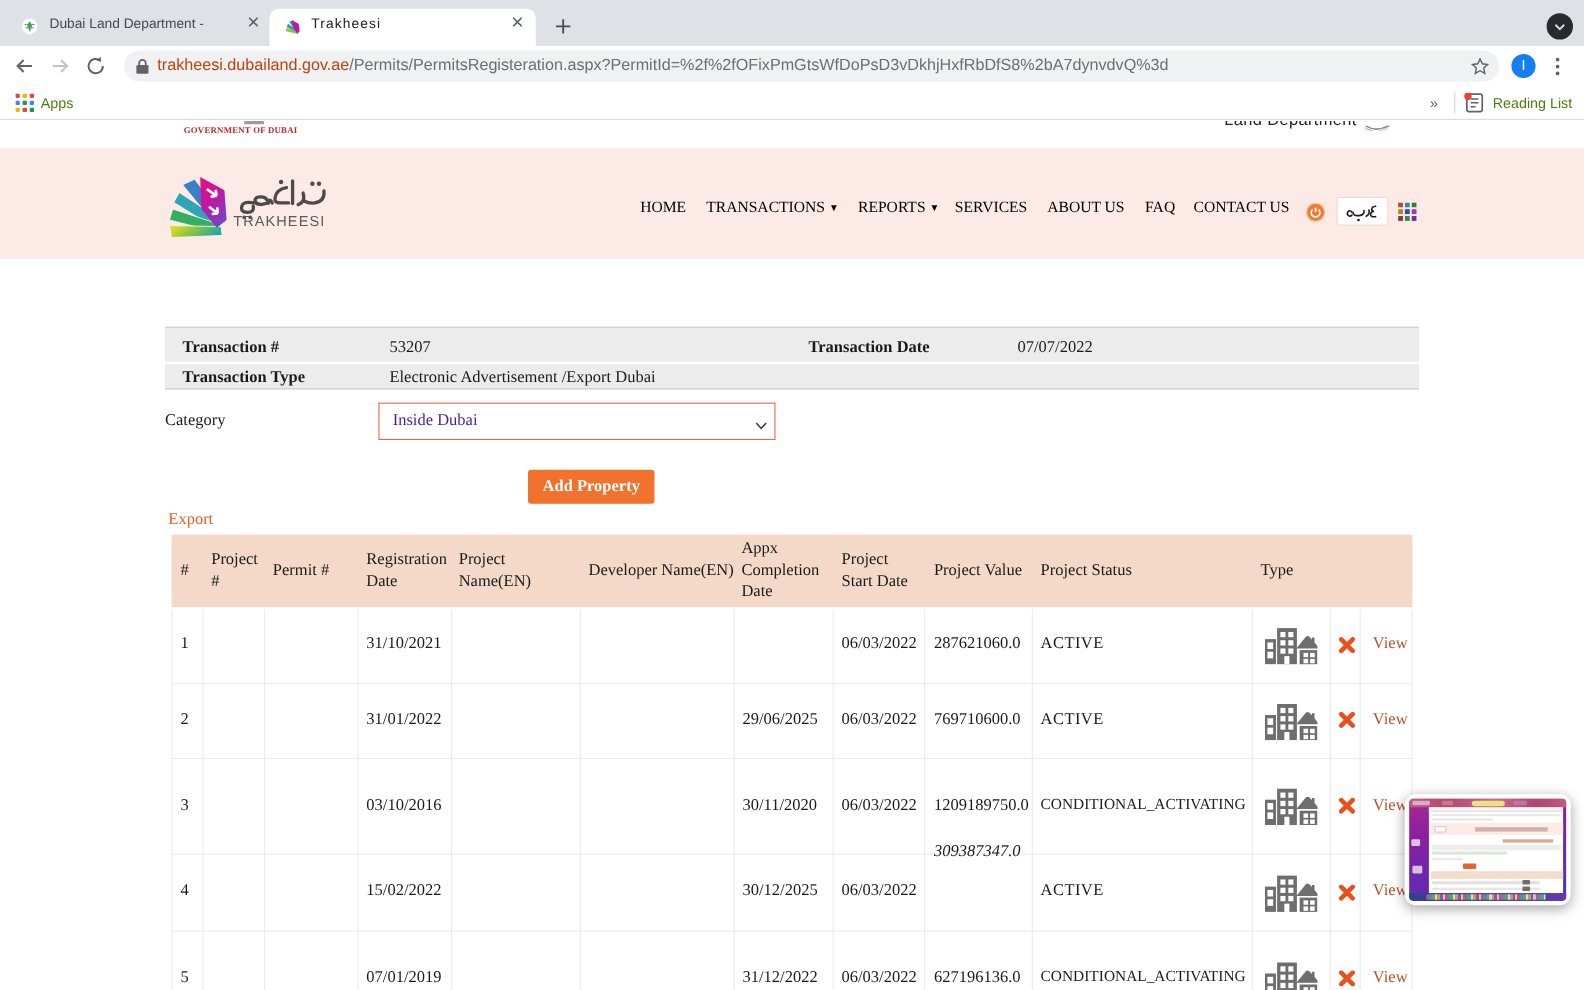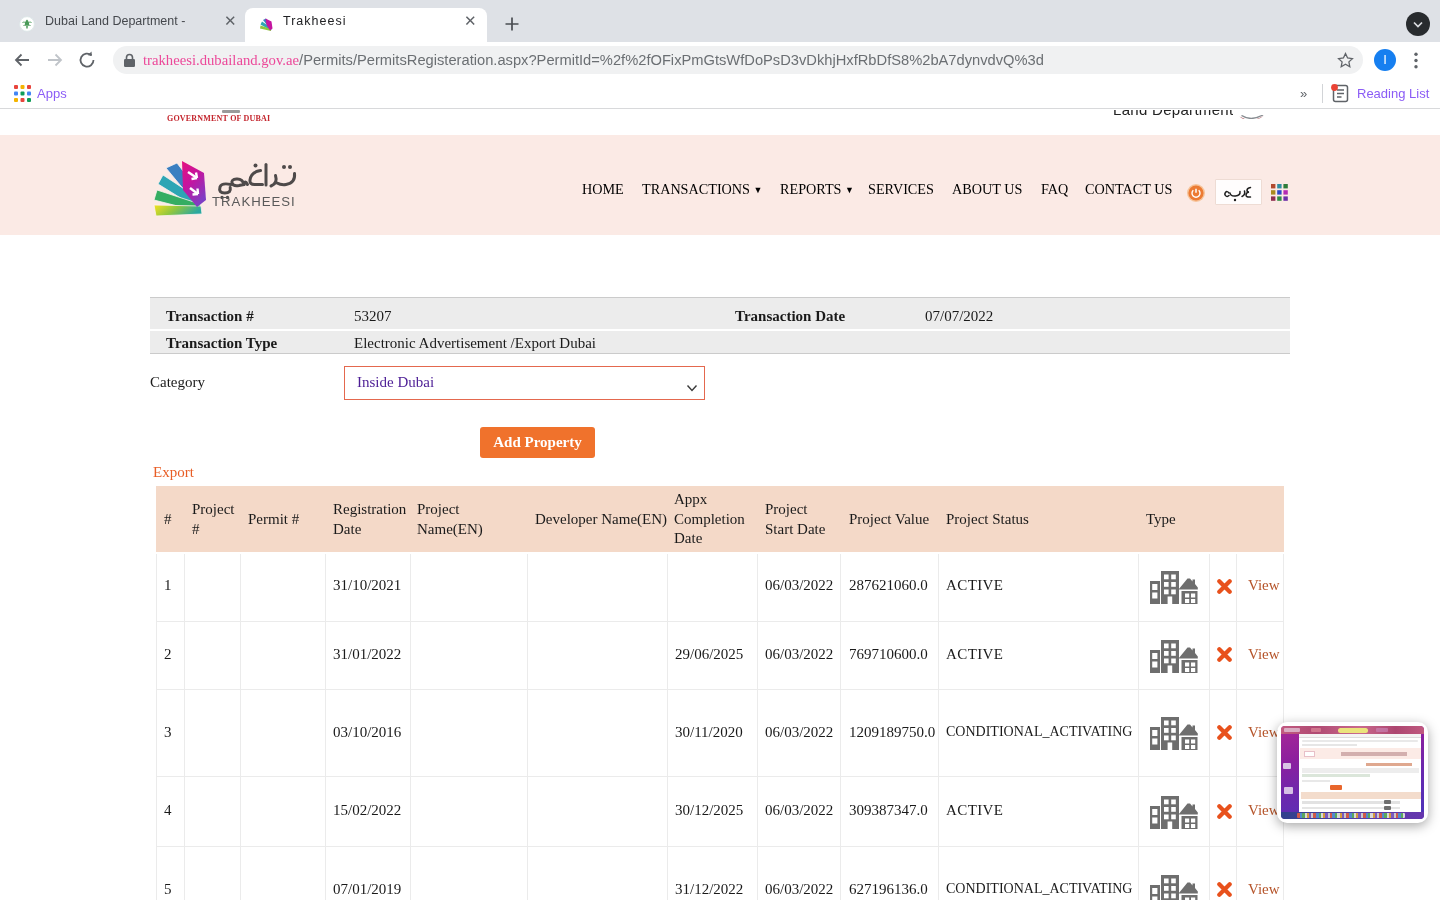--- a/index.html
+++ b/index.html
@@ -13,21 +13,21 @@
   #activetab { left:245px; top:8px; width:242px; height:34px; background:#fff;
     border-radius:8px 8px 0 0; }
   .tabx { color:#5f6368; font-size:15px; }
   #toolbar { left:0; top:42px; width:1440px; height:36px; background:#fff; }
   #omnibox { left:113px; top:46px; width:1250px; height:28px; border-radius:14px;
     background:#f0f1f2; }
   #urltext { left:143px; top:46px; height:28px; line-height:28px; font-size:14.7px;
     color:#202124; white-space:nowrap; }
   #bookbar { left:0; top:78px; width:1440px; height:31px; background:#fff;
     border-bottom:1px solid #d8d9db; }
-  .bktext { font-size:13px; color:#8b5cf6; line-height:31px; }
+  .bktext { font-size:13px; color:#4d7c0f; line-height:31px; }
   
   #pinkband { left:0; top:135px; width:1440px; height:100px; background:#fbeae5; }
   .nav { font-family:"Liberation Serif", serif; font-size:14.2px; color:#000;
     top:181px; height:17px; line-height:17px; white-space:nowrap; }
   
   #transbox { left:150px; top:297px; width:1140px; height:57px; background:#ececec;
     border-top:1px solid #cbcbcb; border-bottom:1px solid #cbcbcb; }
   #transmid { left:150px; top:329px; width:1140px; height:2px; background:#fff; }
   .tlabel { font-family:"Liberation Serif", serif; font-weight:bold; font-size:15px; color:#1a1a1a; }
   .tval  { font-family:"Liberation Serif", serif; font-size:15px; color:#1a1a1a; }
@@ -100,21 +100,21 @@
         <path d="M14.5 1.5 L14.9 5.8 L10.8 5.2 Z" fill="#5f6368"></path>
       </svg>
   </div>
   <div class="abs" id="omnibox"></div>
   <div class="abs" style="left:123px;top:53px;">
     <svg width="13" height="15" viewBox="0 0 13 15">
         <rect x="1" y="6" width="11" height="8" rx="1.2" fill="#5f6368"></rect>
         <path d="M3.5 6 V4.5 A3 3 0 0 1 9.5 4.5 V6" stroke="#5f6368" stroke-width="1.6" fill="none"></path>
       </svg>
   </div>
-  <div class="abs" id="urltext"><span style="color:#ec4899;font-family:Liberation Serif, serif;">trakheesi.dubailand.gov.ae</span><span style="color:#6b6f73;">/Permits/PermitsRegisteration.aspx?PermitId=%2f%2fOFixPmGtsWfDoPsD3vDkhjHxfRbDfS8%2bA7dynvdvQ%3d</span></div>
+  <div class="abs" id="urltext"><span style="color:#c2410c;">trakheesi.dubailand.gov.ae</span><span style="color:#6b6f73;">/Permits/PermitsRegisteration.aspx?PermitId=%2f%2fOFixPmGtsWfDoPsD3vDkhjHxfRbDfS8%2bA7dynvdvQ%3d</span></div>
   <div class="abs" style="left:1337px;top:52px;">
     <svg width="17" height="17" viewBox="0 0 17 17">
         <path d="M8.5 1.6 L10.6 6 L15.4 6.6 L11.9 9.9 L12.8 14.7 L8.5 12.3 L4.2 14.7 L5.1 9.9 L1.6 6.6 L6.4 6 Z" stroke="#5f6368" stroke-width="1.3" fill="none"></path>
       </svg>
   </div>
   <div class="abs" style="left:1374px;top:49px;width:22px;height:22px;border-radius:50%;background:#167ff0;color:#fff;font-size:13px;text-align:center;line-height:22px;">I</div>
   <div class="abs" style="left:1414px;top:52px;">
     <svg width="4" height="17" viewBox="0 0 4 17">
         <circle cx="2" cy="2.2" r="1.7" fill="#5f6368"></circle>
         <circle cx="2" cy="8.5" r="1.7" fill="#5f6368"></circle>
@@ -382,21 +382,21 @@
         <rect x="42" y="31" width="4.2" height="4" fill="#fff"></rect>
       </svg></div>
   <div class="abs" style="left:1217px;top:725px;width:15px;height:15px;"><svg width="15" height="15" viewBox="0 0 15 15">
         <path d="M2.3 2.3 L12.7 12.7 M12.7 2.3 L2.3 12.7" stroke="#e8511c" stroke-width="4.2" stroke-linecap="round"></path>
       </svg></div>
   <div class="abs view" style="left:1248px;top:723.5px;">View</div>
   <div class="abs cell" style="left:164px;top:802.0px;">4</div>
   <div class="abs cell" style="left:333px;top:802.0px;">15/02/2022</div>
   <div class="abs cell" style="left:675px;top:802.0px;">30/12/2025</div>
   <div class="abs cell" style="left:765px;top:802.0px;">06/03/2022</div>
-  <div class="abs cell" style="left:849px;top:802.0px;">309387347.0</div>
+  <div class="abs cell" style="left:849px;top:766px;font-style:italic;">309387347.0</div>
   <div class="abs cell" style="left:946px;top:802.0px;letter-spacing:0.4px;">ACTIVE</div>
   <div class="abs" style="left:1149px;top:793px;width:49px;height:36px;"><svg width="49" height="36" viewBox="0 0 49 36" fill="#6e6e6e">
         <rect x="1" y="13" width="10" height="23"></rect>
         <rect x="3.2" y="16" width="5.2" height="6" fill="#fff"></rect>
         <rect x="3.2" y="24.5" width="5.2" height="6" fill="#fff"></rect>
         <rect x="12" y="3" width="18" height="33"></rect>
         <rect x="15" y="6.5" width="4.6" height="4.8" fill="#fff"></rect>
         <rect x="22.2" y="6.5" width="4.6" height="4.8" fill="#fff"></rect>
         <rect x="15" y="14" width="4.6" height="4.8" fill="#fff"></rect>
         <rect x="22.2" y="14" width="4.6" height="4.8" fill="#fff"></rect>

